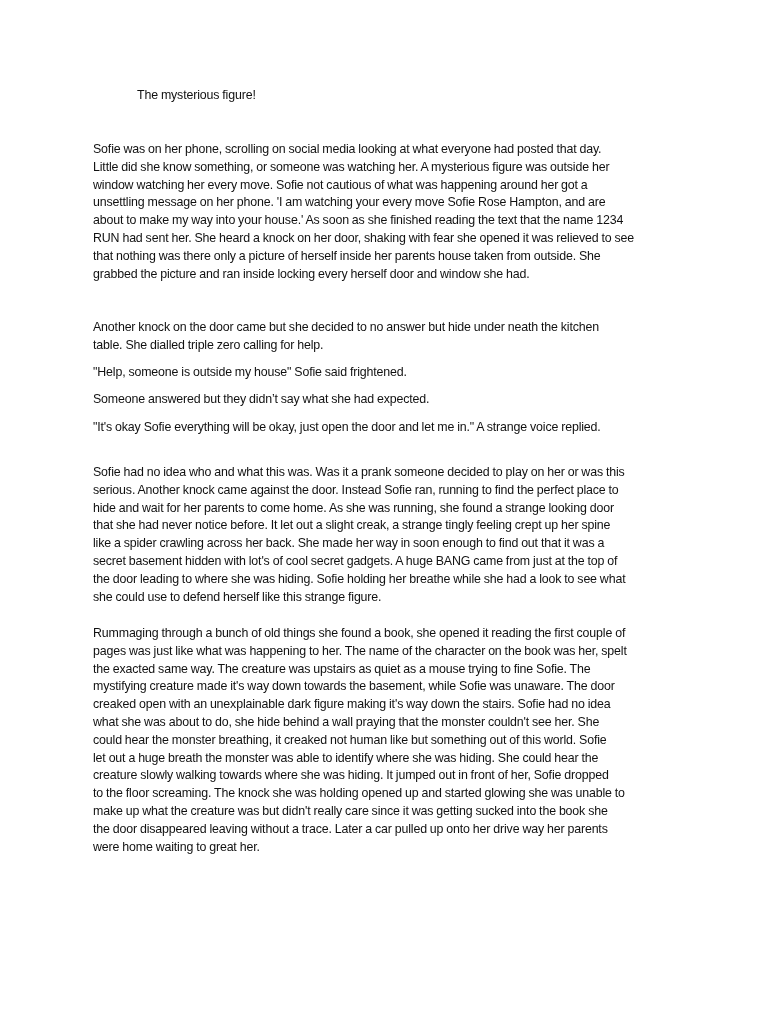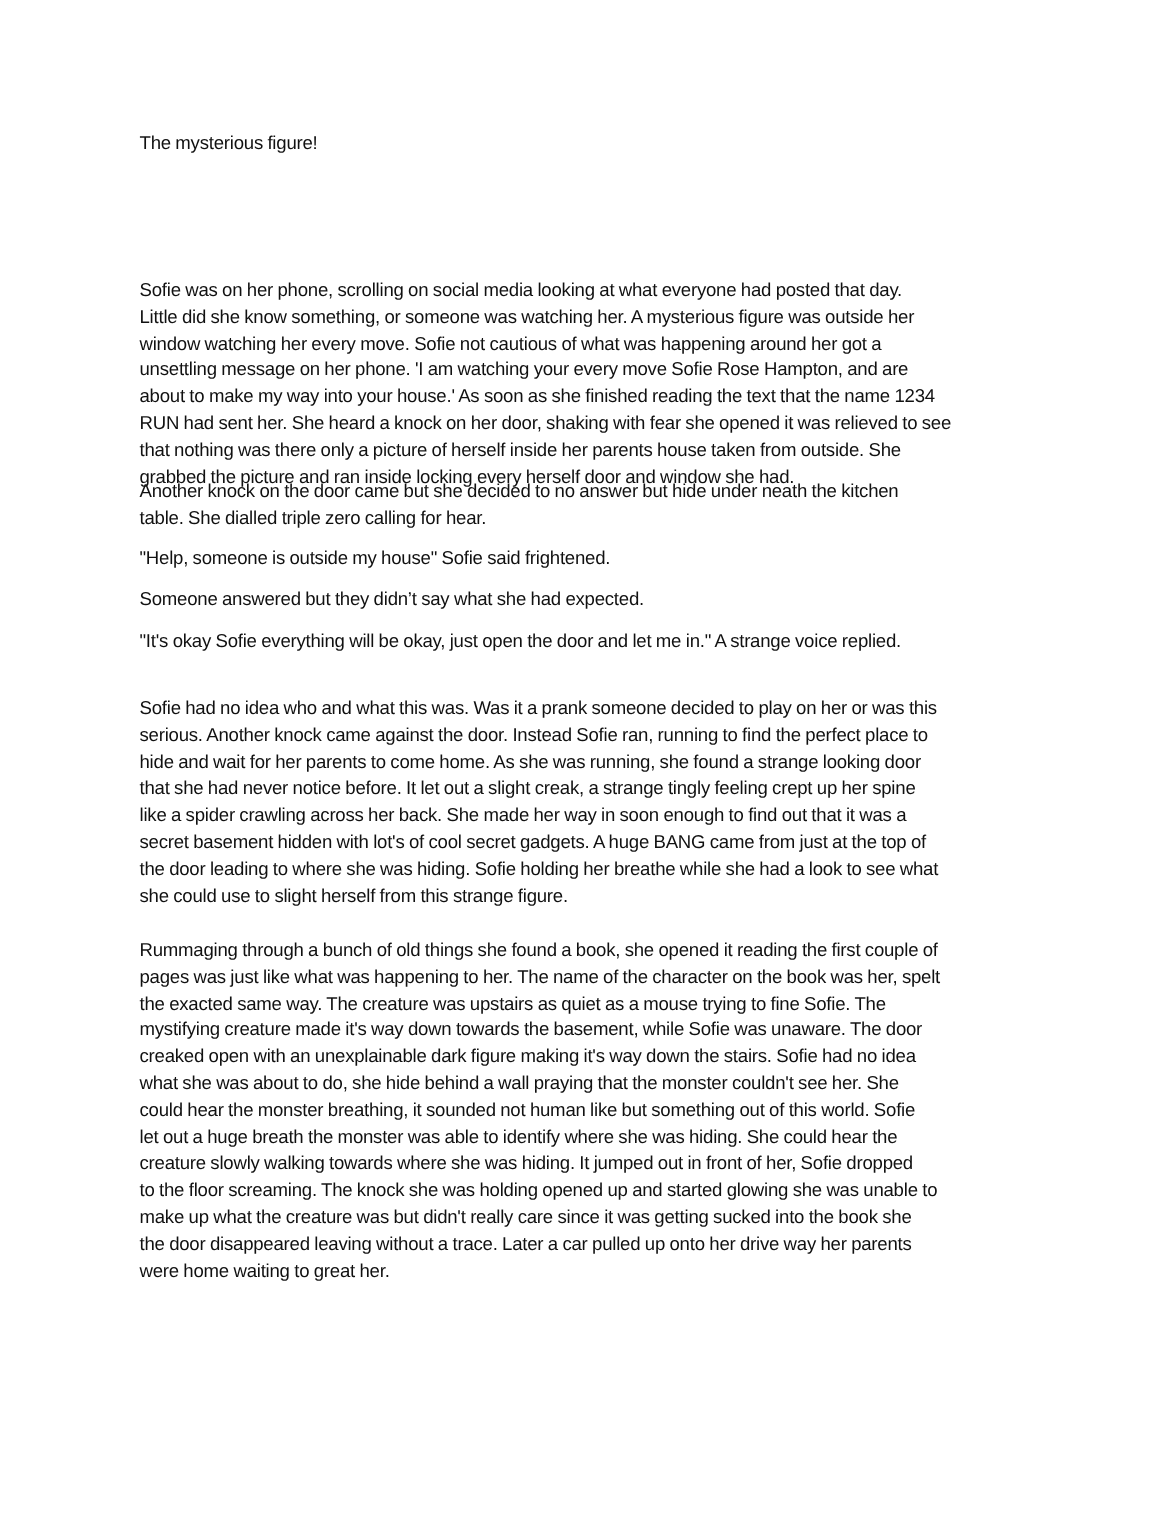--- a/index.html
+++ b/index.html
@@ -24,25 +24,26 @@
     .line {
       font-size: 12.4px;
       line-height: 17.8px;
       white-space: nowrap;
       letter-spacing: -0.15px;
       word-spacing: -0.3px;
     }
     .title {
       position: absolute;
       top: 87px;
+      margin-left: 44px;
     }
     .para {
       position: absolute;
     }
-    #p1 { top: 141px; margin-top: 44px; }
+    #p1 { top: 141px; }
     #p2 { top: 319px; }
     #p3 { top: 364px; }
     #p4 { top: 391px; }
     #p5 { top: 419px; }
     #p6 { top: 464px; }
     #p7 { top: 625px; }
   </style>
 </head>
 <body>
 
@@ -55,21 +56,21 @@
     <div class="line">window watching her every move. Sofie not cautious of what was happening around her got a</div>
     <div class="line">unsettling message on her phone. 'I am watching your every move Sofie Rose Hampton, and are</div>
     <div class="line">about to make my way into your house.' As soon as she finished reading the text that the name 1234</div>
     <div class="line">RUN had sent her. She heard a knock on her door, shaking with fear she opened it was relieved to see</div>
     <div class="line">that nothing was there only a picture of herself inside her parents house taken from outside. She</div>
     <div class="line">grabbed the picture and ran inside locking every herself door and window she had.</div>
   </div>
 
   <div class="para" id="p2">
     <div class="line">Another knock on the door came but she decided to no answer but hide under neath the kitchen</div>
-    <div class="line">table. She dialled triple zero calling for hear.</div>
+    <div class="line">table. She dialled triple zero calling for help.</div>
   </div>
 
   <div class="para" id="p3">
     <div class="line">"Help, someone is outside my house" Sofie said frightened.</div>
   </div>
 
   <div class="para" id="p4">
     <div class="line">Someone answered but they didn’t say what she had expected.</div>
   </div>
 
@@ -78,31 +79,31 @@
   </div>
 
   <div class="para" id="p6">
     <div class="line">Sofie had no idea who and what this was. Was it a prank someone decided to play on her or was this</div>
     <div class="line">serious. Another knock came against the door. Instead Sofie ran, running to find the perfect place to</div>
     <div class="line">hide and wait for her parents to come home. As she was running, she found a strange looking door</div>
     <div class="line">that she had never notice before. It let out a slight creak, a strange tingly feeling crept up her spine</div>
     <div class="line">like a spider crawling across her back. She made her way in soon enough to find out that it was a</div>
     <div class="line">secret basement hidden with lot's of cool secret gadgets. A huge BANG came from just at the top of</div>
     <div class="line">the door leading to where she was hiding. Sofie holding her breathe while she had a look to see what</div>
-    <div class="line">she could use to slight herself from this strange figure.</div>
+    <div class="line">she could use to defend herself like this strange figure.</div>
   </div>
 
   <div class="para" id="p7">
     <div class="line">Rummaging through a bunch of old things she found a book, she opened it reading the first couple of</div>
     <div class="line">pages was just like what was happening to her. The name of the character on the book was her, spelt</div>
     <div class="line">the exacted same way. The creature was upstairs as quiet as a mouse trying to fine Sofie. The</div>
     <div class="line">mystifying creature made it's way down towards the basement, while Sofie was unaware. The door</div>
     <div class="line">creaked open with an unexplainable dark figure making it's way down the stairs. Sofie had no idea</div>
     <div class="line">what she was about to do, she hide behind a wall praying that the monster couldn't see her. She</div>
-    <div class="line">could hear the monster breathing, it sounded not human like but something out of this world. Sofie</div>
+    <div class="line">could hear the monster breathing, it creaked not human like but something out of this world. Sofie</div>
     <div class="line">let out a huge breath the monster was able to identify where she was hiding. She could hear the</div>
     <div class="line">creature slowly walking towards where she was hiding. It jumped out in front of her, Sofie dropped</div>
     <div class="line">to the floor screaming. The knock she was holding opened up and started glowing she was unable to</div>
     <div class="line">make up what the creature was but didn't really care since it was getting sucked into the book she</div>
     <div class="line">the door disappeared leaving without a trace. Later a car pulled up onto her drive way her parents</div>
     <div class="line">were home waiting to great her.</div>
   </div>
 </div>
 
 </body></html>

